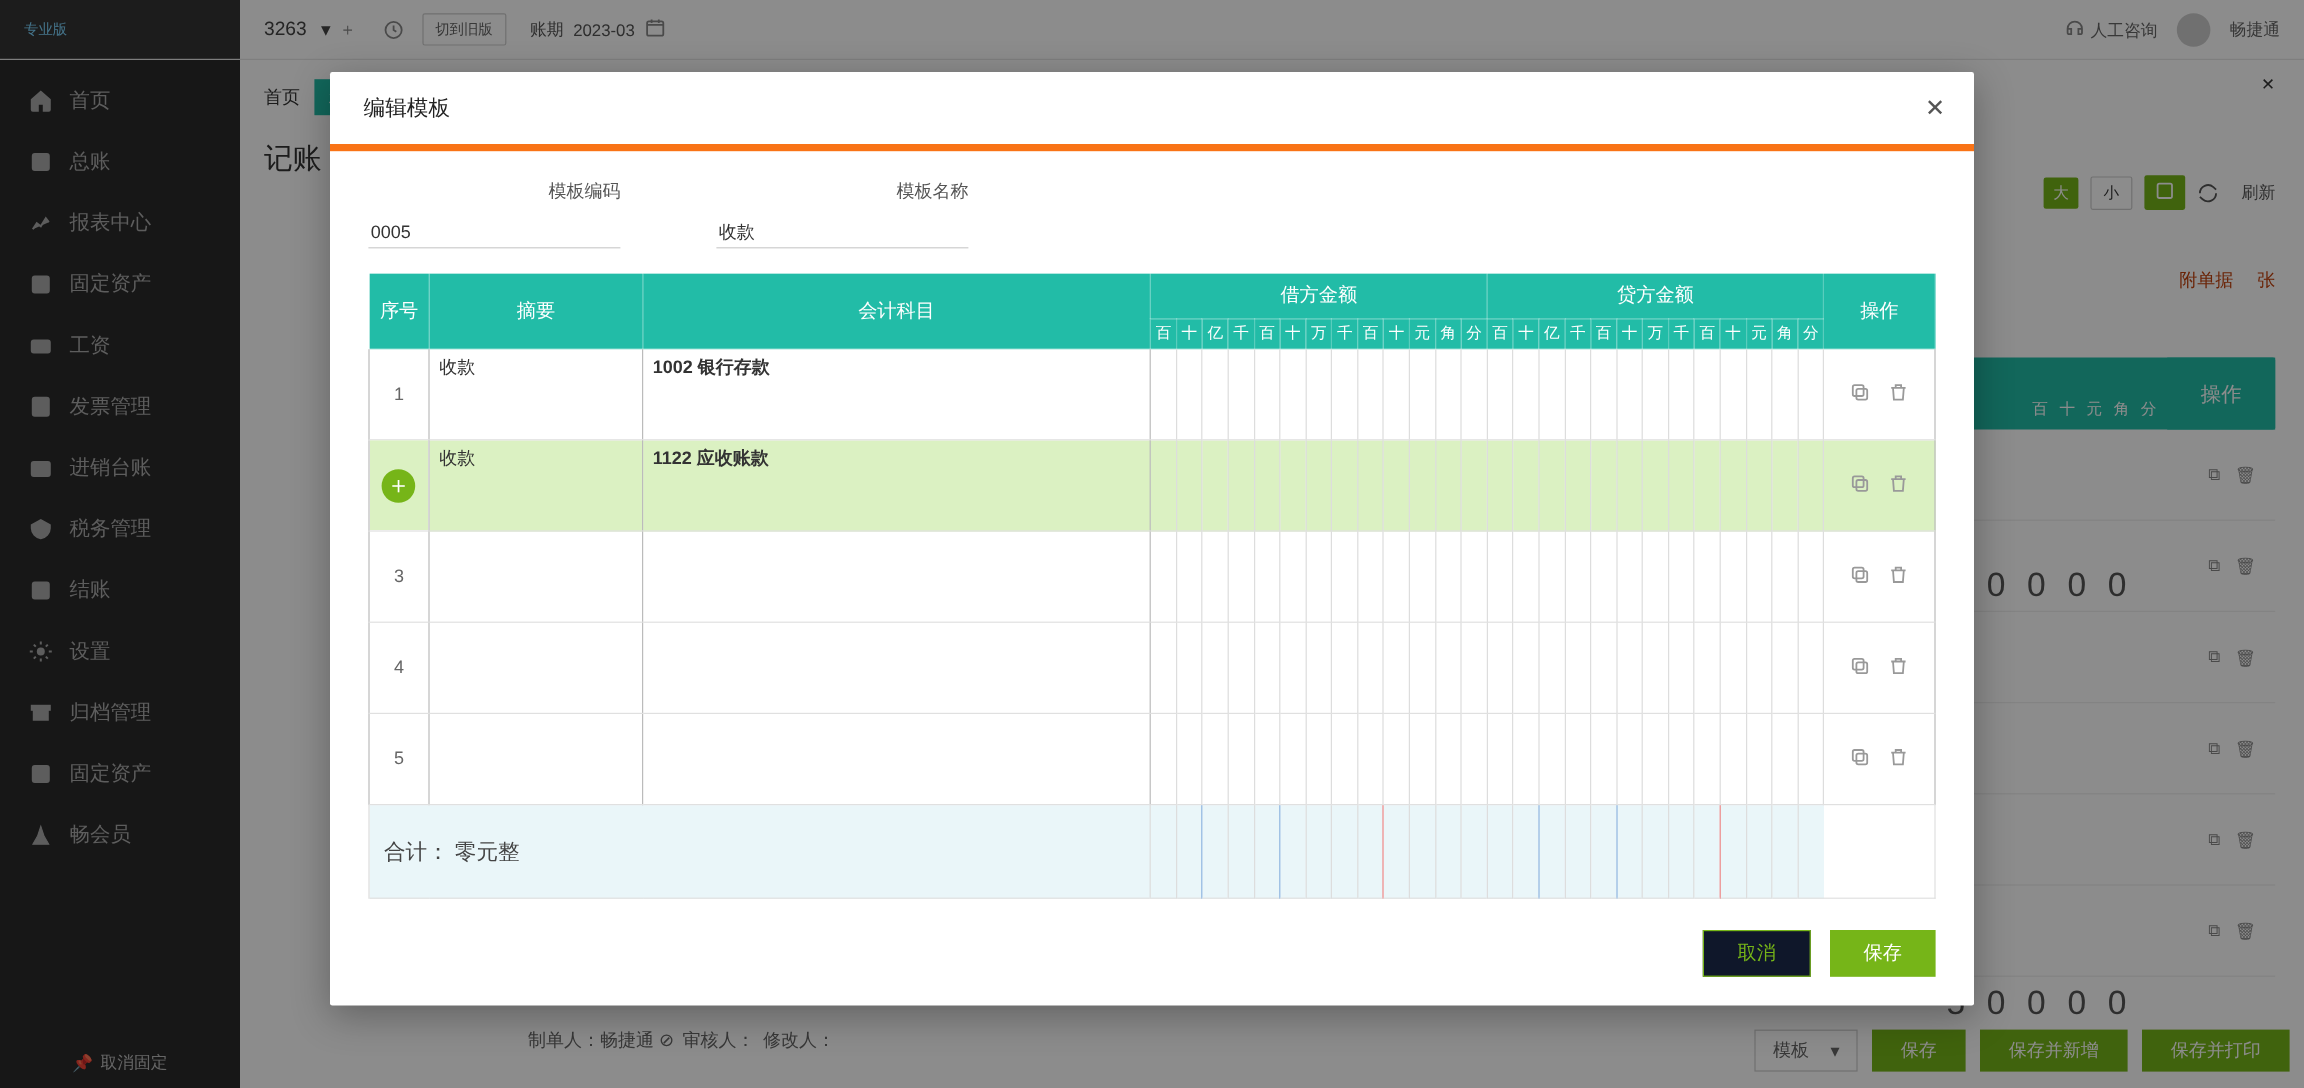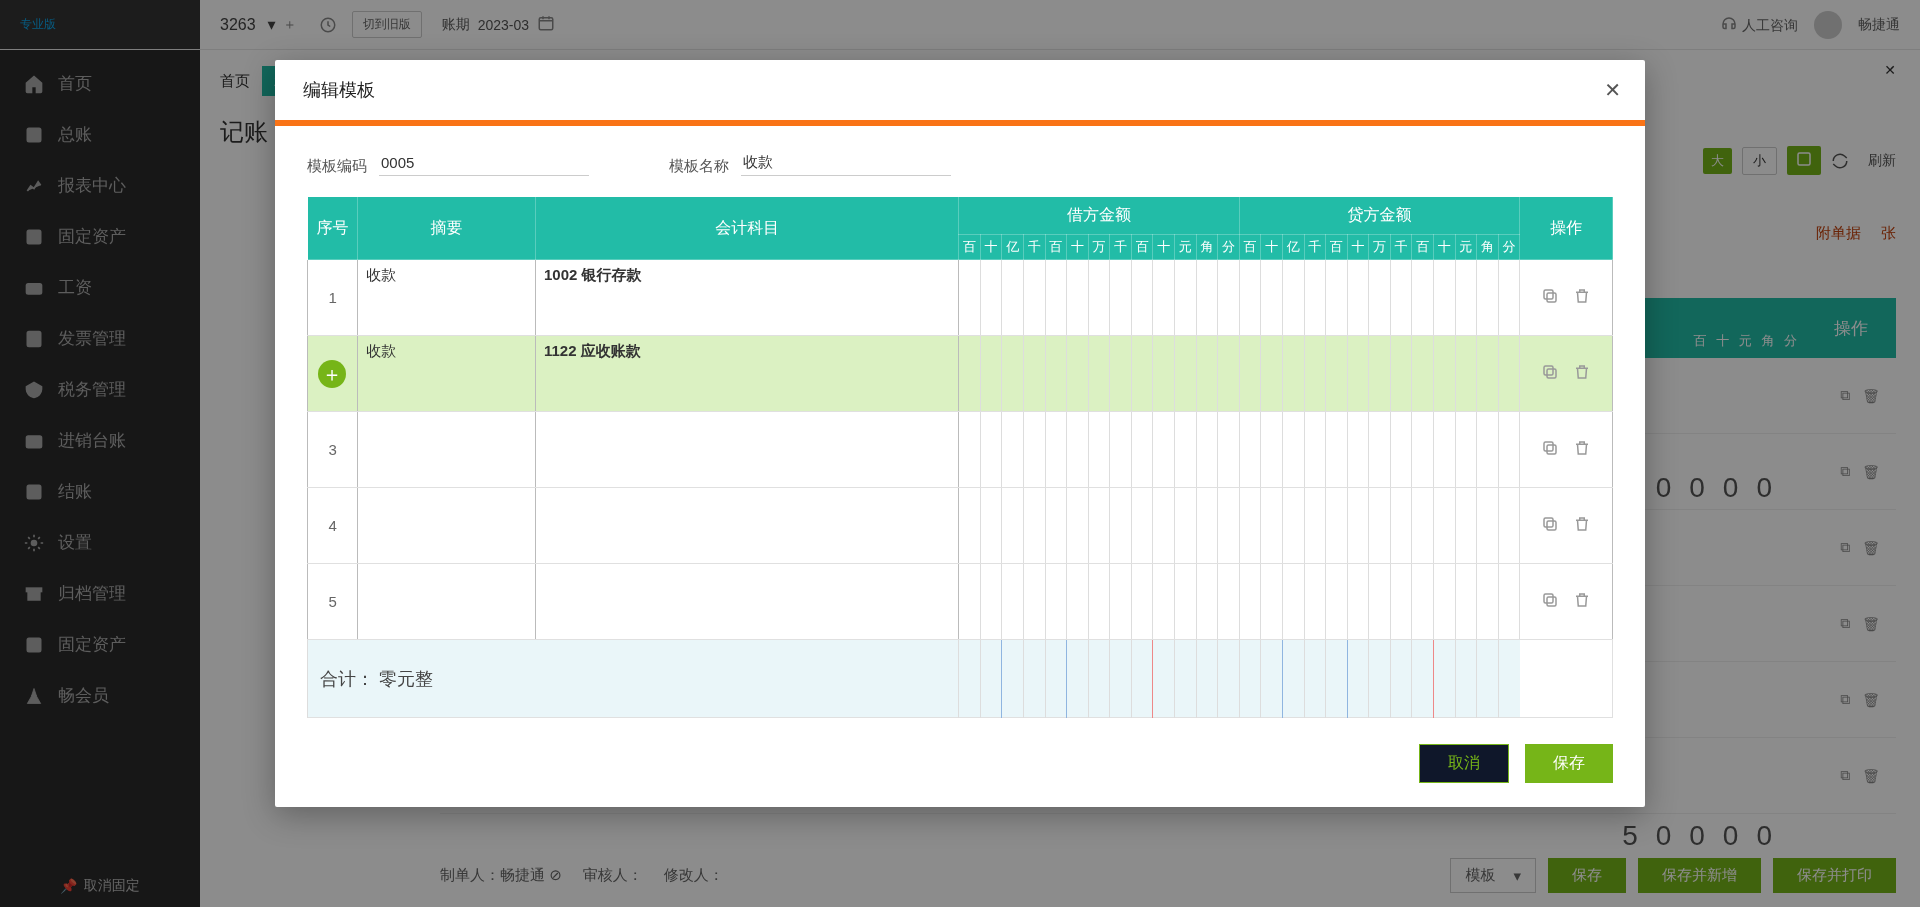--- a/index.html
+++ b/index.html
@@ -24,21 +24,21 @@
       position: relative;
     }
     .top-brand {
       width: 200px;
       background: #333;
       height: 100%;
       margin-left: -20px;
       padding-left: 20px;
       display: flex;
       align-items: center;
-      color: #0ea5e9;
+      color: #7dd3fc;
       font-size: 12px;
     }
     .top-code {
       margin-left: 20px;
       color: #444;
       font-size: 16px;
       display: flex;
       align-items: center;
       gap: 12px;
     }
@@ -193,22 +193,22 @@
     }
     .bg-amount {
       position:absolute; right:130px; top:422px;
       font-size:28px; letter-spacing:18px; color:#555;
     }
     .bg-amount2 {
       position:absolute; right:130px; top:770px;
       font-size:28px; letter-spacing:18px; color:#555;
     }
     .bottom-bar {
-      position:absolute; left:240px; right:24px; bottom:14px;
-      display:flex; align-items:center; gap:21px;
+      position:absolute; left:240px; right:12px; bottom:14px;
+      display:flex; gap:7px;
       font-size:15px; color:#666;
     }
     .bottom-btns {
       margin-left:auto; display:flex; gap:12px;
     }
     .tpl-select {
       border:1px solid #ccc; padding:6px 14px; display:flex; align-items:center; gap:18px;
     }
     .btn-green {
       background:#76b518; color:#fff; padding:8px 24px; border:none; font-size:15px;
@@ -252,20 +252,21 @@
     .tpl-form {
       display: flex;
       gap: 80px;
       align-items: center;
       padding: 8px 0 20px 0;
     }
     .tpl-field {
       display: flex;
       align-items: flex-end;
       gap: 12px;
+      flex-direction: column;
     }
     .tpl-field-label {
       font-size: 15px;
       color: #555;
     }
     .tpl-input {
       border: none;
       border-bottom: 1px solid #ccc;
       padding: 4px 2px;
       font-size: 15px;
@@ -442,30 +443,30 @@
     </div>
   <div class="sidebar-item">
       <svg viewBox="0 0 24 24" fill="none" stroke-width="2">
         <rect x="4" y="3" width="16" height="18" rx="2"></rect>
         <path d="M8 8h8M8 12h8M8 16h5"></path>
       </svg>
       <span>发票管理</span>
     </div>
   <div class="sidebar-item">
       <svg viewBox="0 0 24 24" fill="none" stroke-width="2">
-        <path d="M12 3l9 5v3c0 5-4 9-9 10-5-1-9-5-9-10V8z"></path>
-      </svg>
-      <span>税务管理</span>
-    </div>
-  <div class="sidebar-item">
-      <svg viewBox="0 0 24 24" fill="none" stroke-width="2">
         <rect x="3" y="6" width="18" height="14" rx="2"></rect>
         <path d="M3 10h18"></path>
       </svg>
       <span>进销台账</span>
+    </div>
+  <div class="sidebar-item">
+      <svg viewBox="0 0 24 24" fill="none" stroke-width="2">
+        <path d="M12 3l9 5v3c0 5-4 9-9 10-5-1-9-5-9-10V8z"></path>
+      </svg>
+      <span>税务管理</span>
     </div>
   <div class="sidebar-item">
       <svg viewBox="0 0 24 24" fill="none" stroke-width="2">
         <rect x="4" y="4" width="16" height="16" rx="2"></rect>
         <path d="M8 12l3 3 5-6"></path>
       </svg>
       <span>结账</span>
     </div>
   <div class="sidebar-item">
       <svg viewBox="0 0 24 24" fill="none" stroke-width="2">

